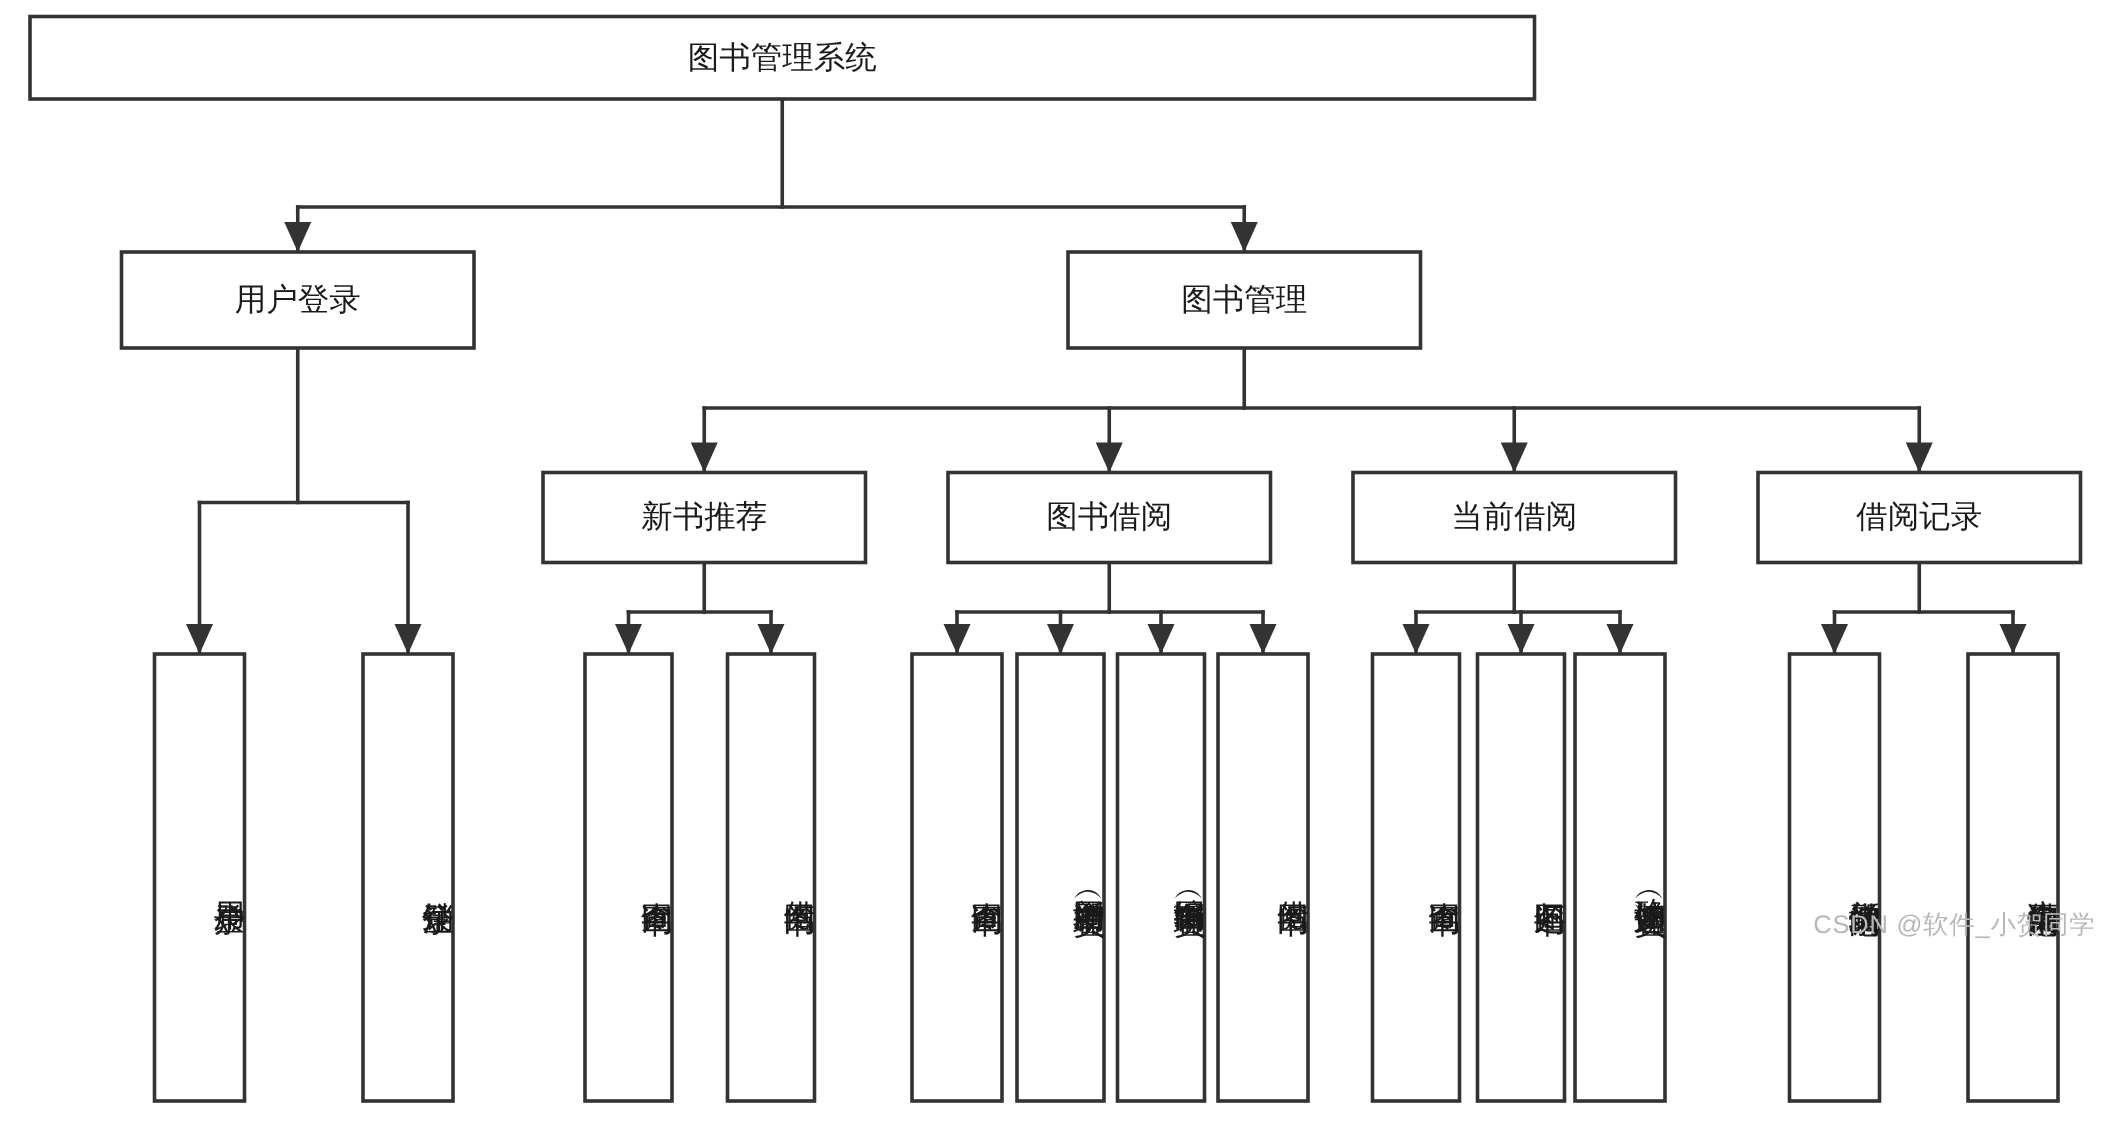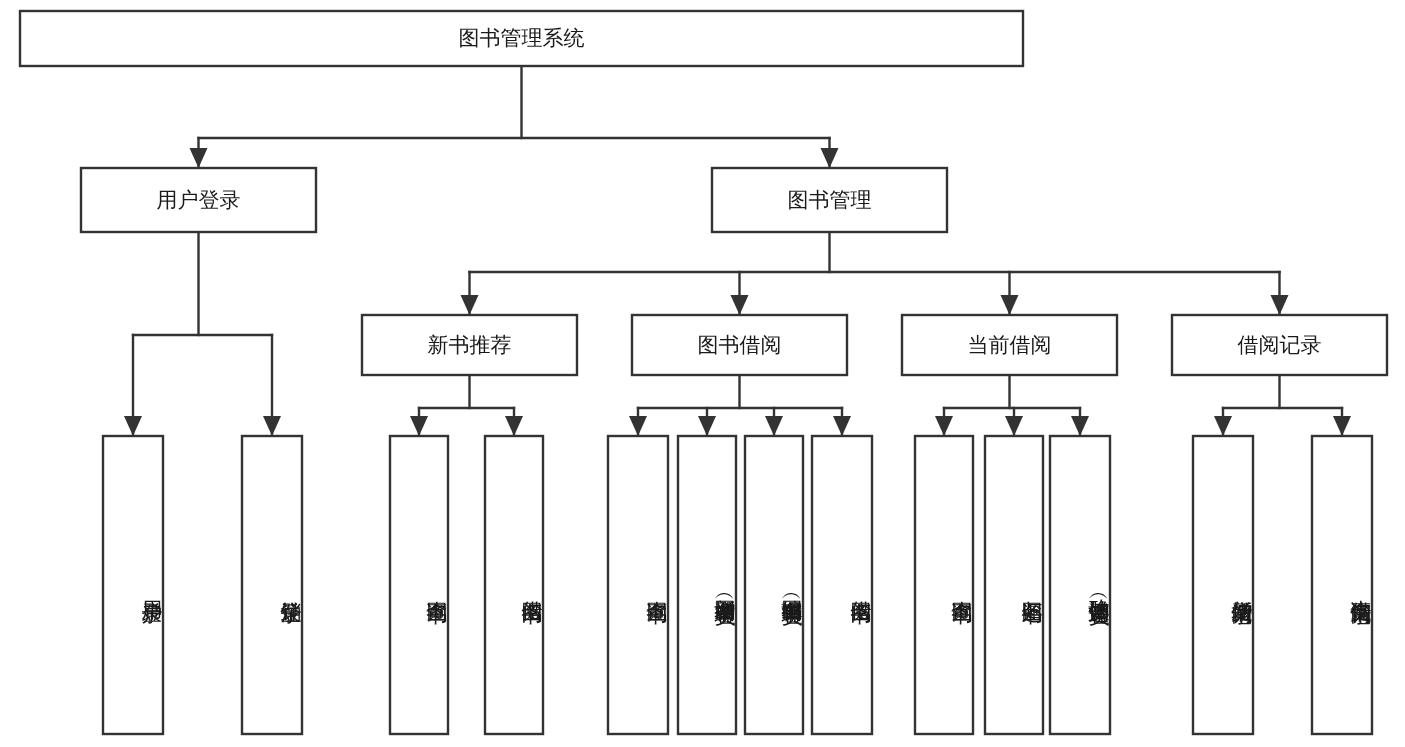--- a/index.html
+++ b/index.html
@@ -216,13 +216,14 @@
       <div class="node-label-v" style="left: 678px; top: 442px; width: 58px; height: 288px;">新增图书（管理员）</div>
       <div class="node-label-v" style="left: 745px; top: 442px; width: 58px; height: 288px;">编辑图书（管理员）</div>
       <div class="node-label-v" style="left: 812px; top: 442px; width: 60px; height: 288px;">借阅图书</div>
       <div class="node-label-v" style="left: 915px; top: 442px; width: 58px; height: 288px;">查询图书</div>
       <div class="node-label-v" style="left: 985px; top: 442px; width: 58px; height: 288px;">归还图书</div>
       <div class="node-label-v" style="left: 1050px; top: 442px; width: 60px; height: 288px;">确认归还（管理员）</div>
       <div class="node-label-v" style="left: 1193px; top: 442px; width: 60px; height: 288px;">新增借阅记录</div>
       <div class="node-label-v" style="left: 1312px; top: 442px; width: 60px; height: 288px;">查询借阅记录</div>
     </div>
 
+  <div class="watermark">CSDN @软件_小贺同学</div>
 </div>
 
 </body></html>

